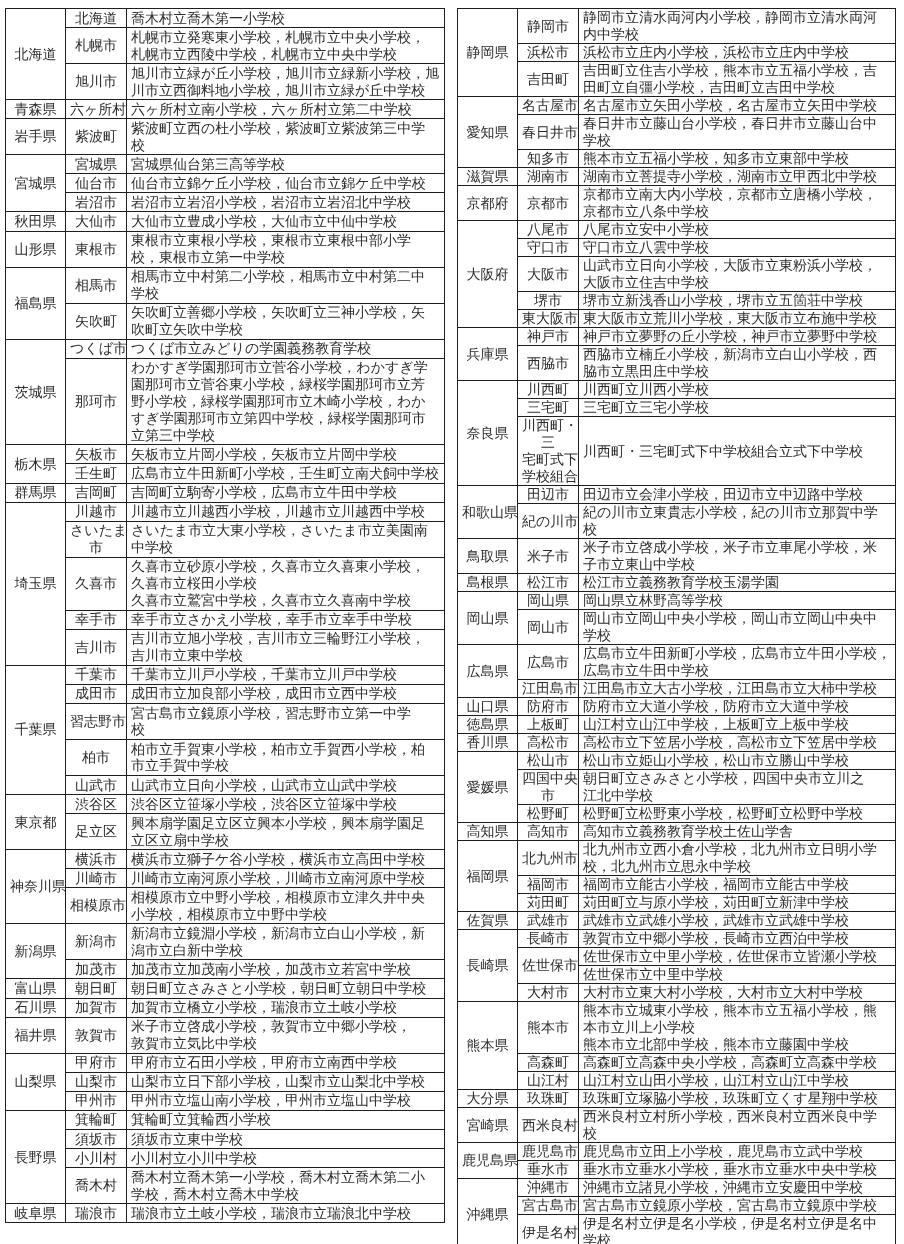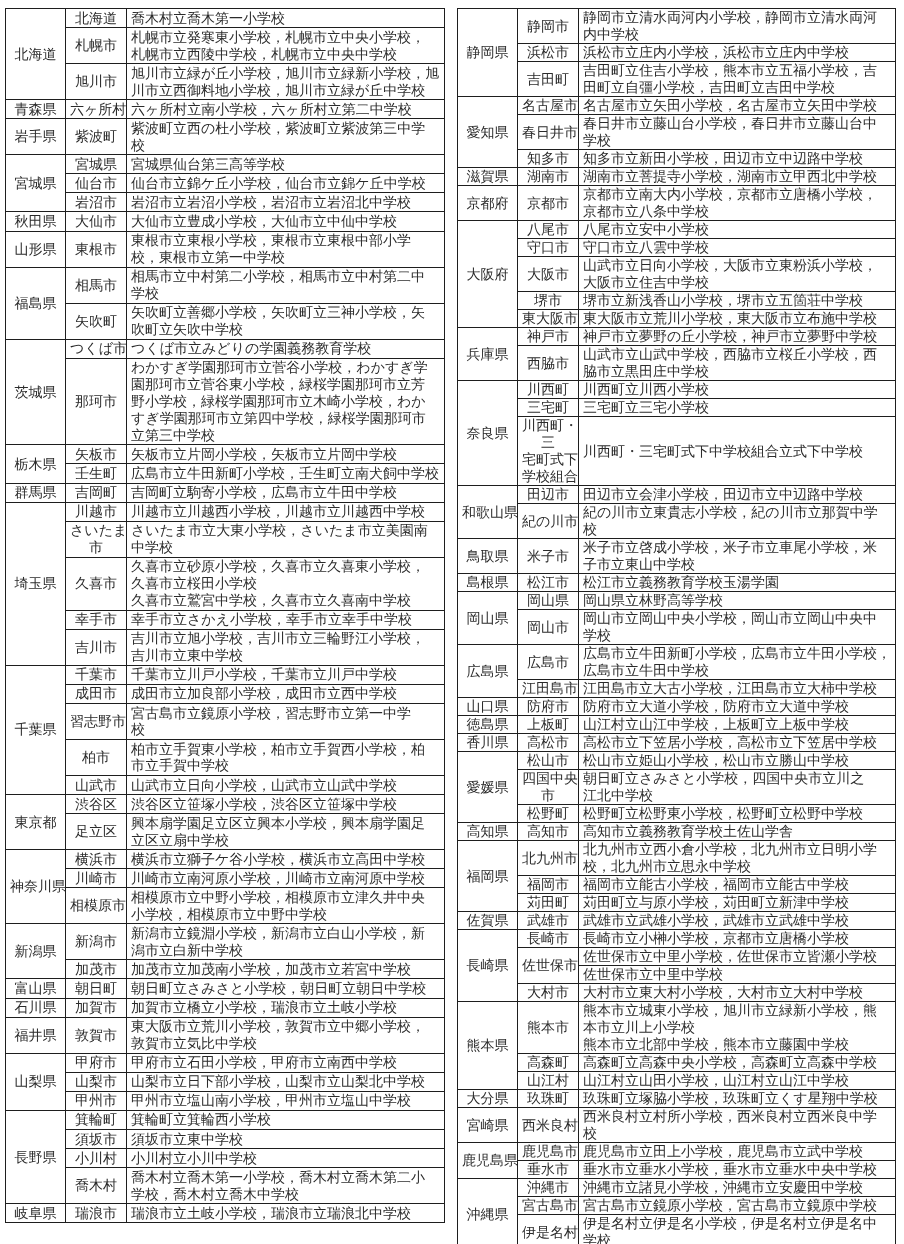--- a/index.html
+++ b/index.html
@@ -204,21 +204,21 @@
         <td class="c-school">朝日町立さみさと小学校，朝日町立朝日中学校</td>
       </tr>
       <tr>
         <td class="c-pref" rowspan="1">石川県</td>
         <td class="c-city" rowspan="1">加賀市</td>
         <td class="c-school">加賀市立橋立小学校，瑞浪市立土岐小学校</td>
       </tr>
       <tr>
         <td class="c-pref" rowspan="1">福井県</td>
         <td class="c-city" rowspan="1">敦賀市</td>
-        <td class="c-school">東大阪市立荒川小学校，敦賀市立中郷小学校，
+        <td class="c-school">米子市立啓成小学校，敦賀市立中郷小学校，
 敦賀市立気比中学校</td>
       </tr>
       <tr>
         <td class="c-pref" rowspan="3">山梨県</td>
         <td class="c-city" rowspan="1">甲府市</td>
         <td class="c-school">甲府市立石田小学校，甲府市立南西中学校</td>
       </tr>
       <tr>
         <td class="c-city" rowspan="1">山梨市</td>
         <td class="c-school">山梨市立日下部小学校，山梨市立山梨北中学校</td>
@@ -280,21 +280,21 @@
         <td class="c-city" rowspan="1">名古屋市</td>
         <td class="c-school">名古屋市立矢田小学校，名古屋市立矢田中学校</td>
       </tr>
       <tr>
         <td class="c-city" rowspan="1">春日井市</td>
         <td class="c-school">春日井市立藤山台小学校，春日井市立藤山台中
 学校</td>
       </tr>
       <tr>
         <td class="c-city" rowspan="1">知多市</td>
-        <td class="c-school">知多市立新田小学校，田辺市立中辺路中学校</td>
+        <td class="c-school">熊本市立五福小学校，知多市立東部中学校</td>
       </tr>
       <tr>
         <td class="c-pref" rowspan="1">滋賀県</td>
         <td class="c-city" rowspan="1">湖南市</td>
         <td class="c-school">湖南市立菩提寺小学校，湖南市立甲西北中学校</td>
       </tr>
       <tr>
         <td class="c-pref" rowspan="1">京都府</td>
         <td class="c-city" rowspan="1">京都市</td>
         <td class="c-school">京都市立南大内小学校，京都市立唐橋小学校，
@@ -322,21 +322,21 @@
         <td class="c-city" rowspan="1">東大阪市</td>
         <td class="c-school">東大阪市立荒川小学校，東大阪市立布施中学校</td>
       </tr>
       <tr>
         <td class="c-pref" rowspan="2">兵庫県</td>
         <td class="c-city" rowspan="1">神戸市</td>
         <td class="c-school">神戸市立夢野の丘小学校，神戸市立夢野中学校</td>
       </tr>
       <tr>
         <td class="c-city" rowspan="1">西脇市</td>
-        <td class="c-school">山武市立山武中学校，西脇市立桜丘小学校，西
+        <td class="c-school">西脇市立楠丘小学校，新潟市立白山小学校，西
 脇市立黒田庄中学校</td>
       </tr>
       <tr>
         <td class="c-pref" rowspan="3">奈良県</td>
         <td class="c-city" rowspan="1">川西町</td>
         <td class="c-school">川西町立川西小学校</td>
       </tr>
       <tr>
         <td class="c-city" rowspan="1">三宅町</td>
         <td class="c-school">三宅町立三宅小学校</td>
@@ -438,37 +438,37 @@
         <td class="c-school">苅田町立与原小学校，苅田町立新津中学校</td>
       </tr>
       <tr>
         <td class="c-pref" rowspan="1">佐賀県</td>
         <td class="c-city" rowspan="1">武雄市</td>
         <td class="c-school">武雄市立武雄小学校，武雄市立武雄中学校</td>
       </tr>
       <tr>
         <td class="c-pref" rowspan="4">長崎県</td>
         <td class="c-city" rowspan="1">長崎市</td>
-        <td class="c-school">長崎市立小榊小学校，京都市立唐橋小学校</td>
+        <td class="c-school">敦賀市立中郷小学校，長崎市立西泊中学校</td>
       </tr>
       <tr>
         <td class="c-city" rowspan="2">佐世保市</td>
         <td class="c-school">佐世保市立中里小学校，佐世保市立皆瀬小学校</td>
       </tr>
       <tr>
         <td class="c-school">佐世保市立中里中学校</td>
       </tr>
       <tr>
         <td class="c-city" rowspan="1">大村市</td>
         <td class="c-school">大村市立東大村小学校，大村市立大村中学校</td>
       </tr>
       <tr>
         <td class="c-pref" rowspan="3">熊本県</td>
         <td class="c-city" rowspan="1">熊本市</td>
-        <td class="c-school">熊本市立城東小学校，旭川市立緑新小学校，熊
+        <td class="c-school">熊本市立城東小学校，熊本市立五福小学校，熊
 本市立川上小学校
 熊本市立北部中学校，熊本市立藤園中学校</td>
       </tr>
       <tr>
         <td class="c-city" rowspan="1">高森町</td>
         <td class="c-school">高森町立高森中央小学校，高森町立高森中学校</td>
       </tr>
       <tr>
         <td class="c-city" rowspan="1">山江村</td>
         <td class="c-school">山江村立山田小学校，山江村立山江中学校</td>

